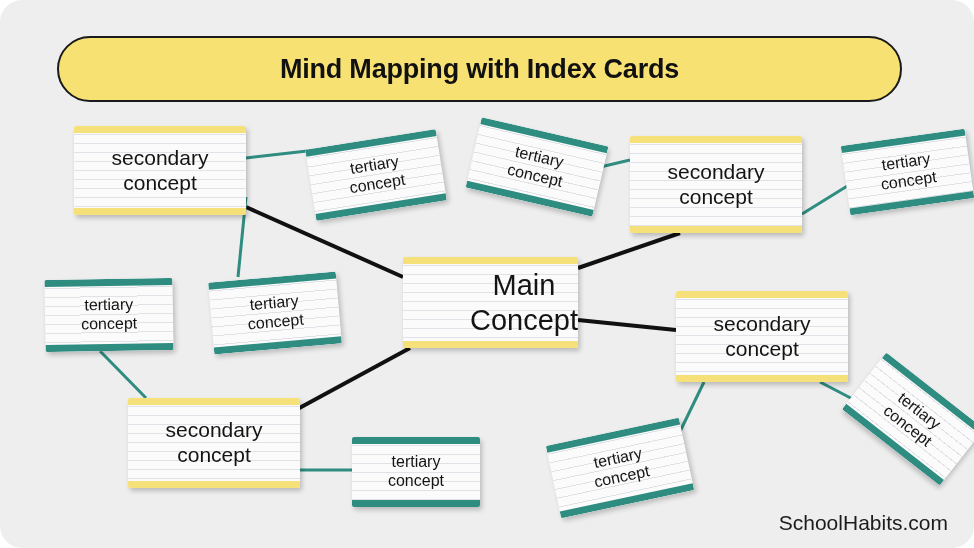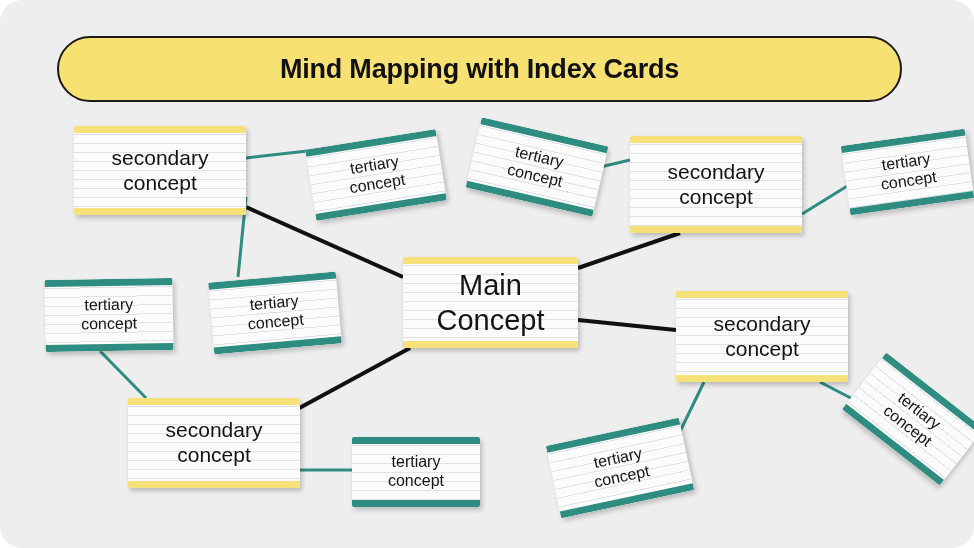--- a/index.html
+++ b/index.html
@@ -90,21 +90,21 @@
 
   .card .label {
     position: relative;
     z-index: 2;
     text-align: center;
     color: #141414;
     line-height: 1.18;
     white-space: pre-line;
   }
 
-  .card-main  { z-index: 14; }
+  .card-main  { z-index: 14; justify-content: flex-end; }
   .card-main .label      { font-size: 29px; }
   .card-secondary .label { font-size: 21px; }
   .card-tertiary .label  { font-size: 16px; }
   .card-tertiary         { z-index: 12; }
 
   
   #footer-brand {
     position: absolute;
     right: 26px;
     bottom: 13px;
@@ -228,14 +228,15 @@
       </div>
       <div class="card card-main" style="left: 403px; top: 257px; width: 175px; height: 91px;">
         <div class="rules"></div>
         <div class="stripe-top stripe-yellow"></div>
         <div class="stripe-bottom stripe-yellow"></div>
         <div class="label">Main
 Concept</div>
       </div>
     </div>
 
+  <div id="footer-brand">SchoolHabits.com</div>
 
 </div>
 
 </body></html>

